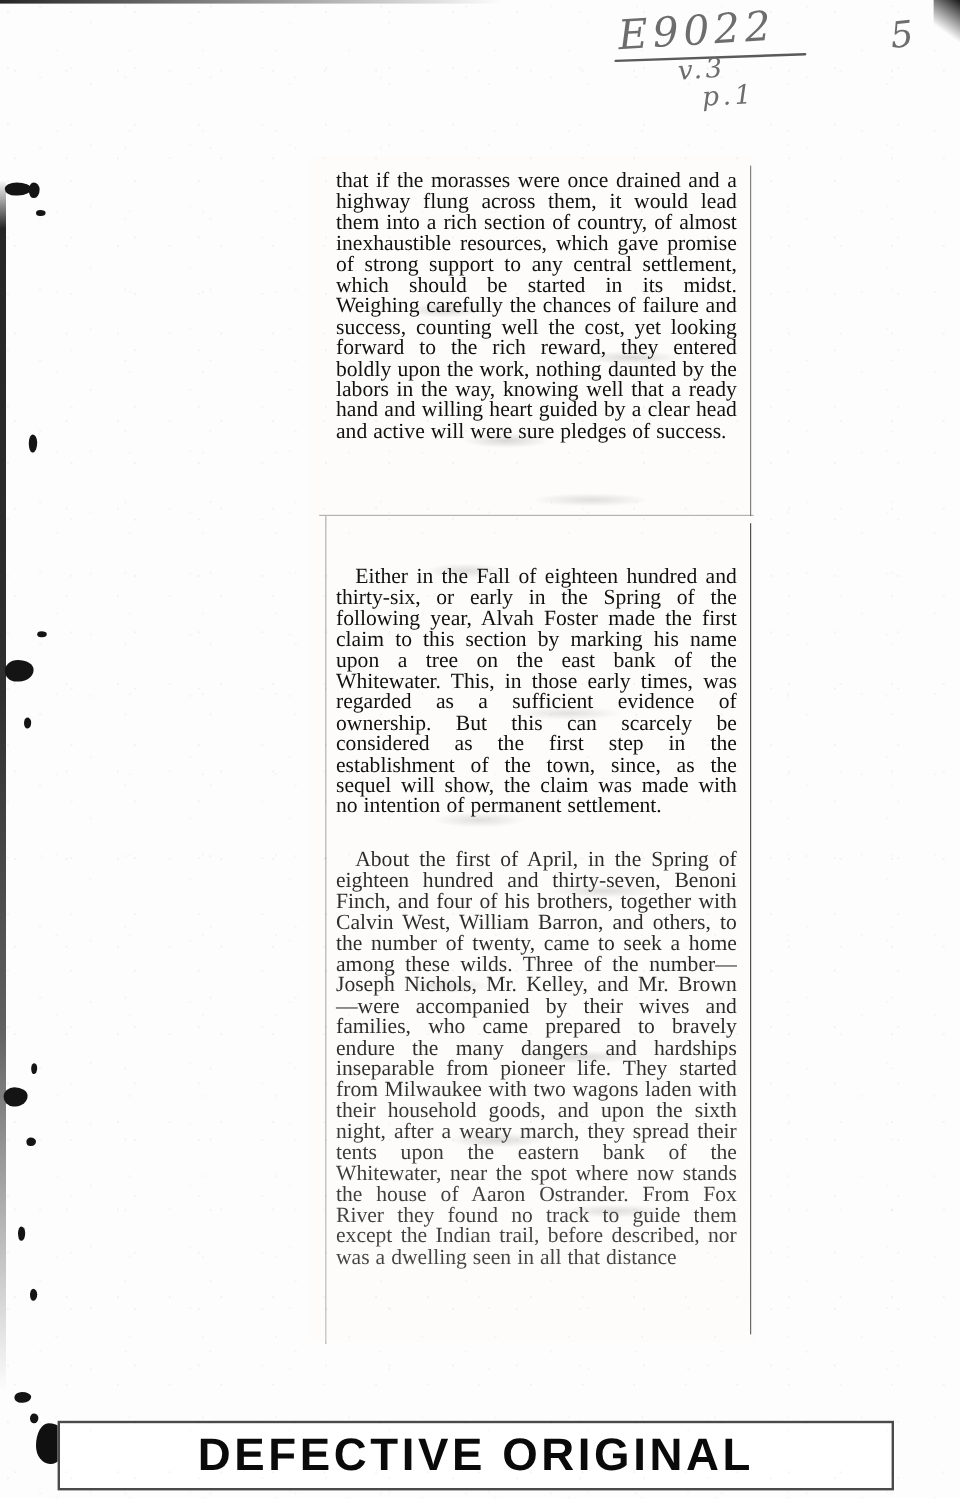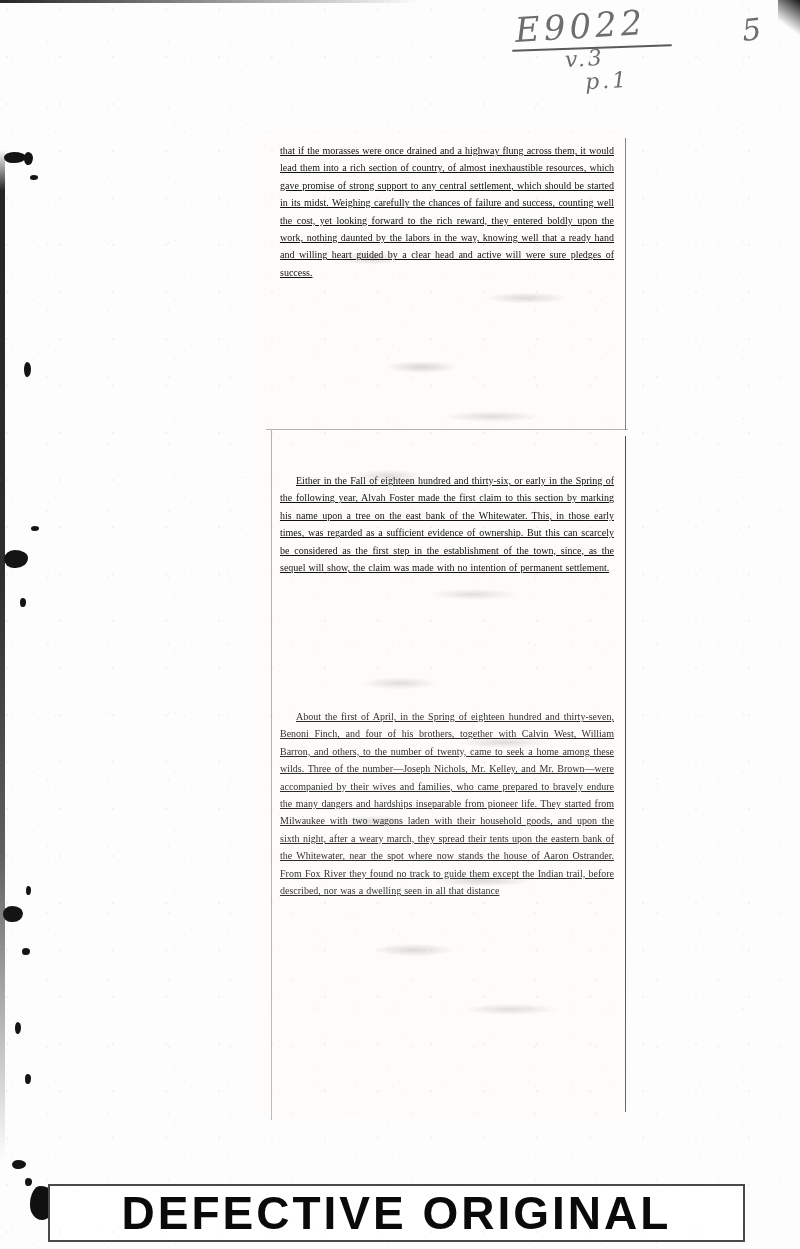--- a/index.html
+++ b/index.html
@@ -161,26 +161,25 @@
     background: rgba(90,90,90,.45);
   }
 
   
   .para {
     position: absolute;
     left: 22px;
     width: 334px;
     margin: 0;
     color: #111111;
-    font-size: 10px;
+    font-size: 18px;
     line-height: 17.4px;
     text-align: justify;
     text-align-last: left;
     word-spacing: .5px;
-    text-decoration: underline;
   }
   .para.indent { text-indent: 16px; }
 
   #para-1 { top: 12px; }
   #para-2 { top: 306px; margin-top: 36px; }
   #para-3 { top: 578px; color: #1d1d1d; }
 
   
   #para-3 { opacity: .93; }
 
@@ -202,21 +201,21 @@
     border: 2px solid #4a4a4a;
     background: #ffffff;
     display: flex;
     align-items: center;
     justify-content: center;
     box-sizing: border-box;
   }
   #defect-text {
     font-family: "Liberation Sans", "DejaVu Sans", sans-serif;
     font-weight: 700;
-    font-size: 46px;
+    font-size: 38px;
     letter-spacing: 3px;
     color: #0a0a0a;
     white-space: nowrap;
     line-height: 1;
   }
   #banner-blot {
     position: absolute;
     left: 30px;
     top: 1186px;
     width: 26px;

